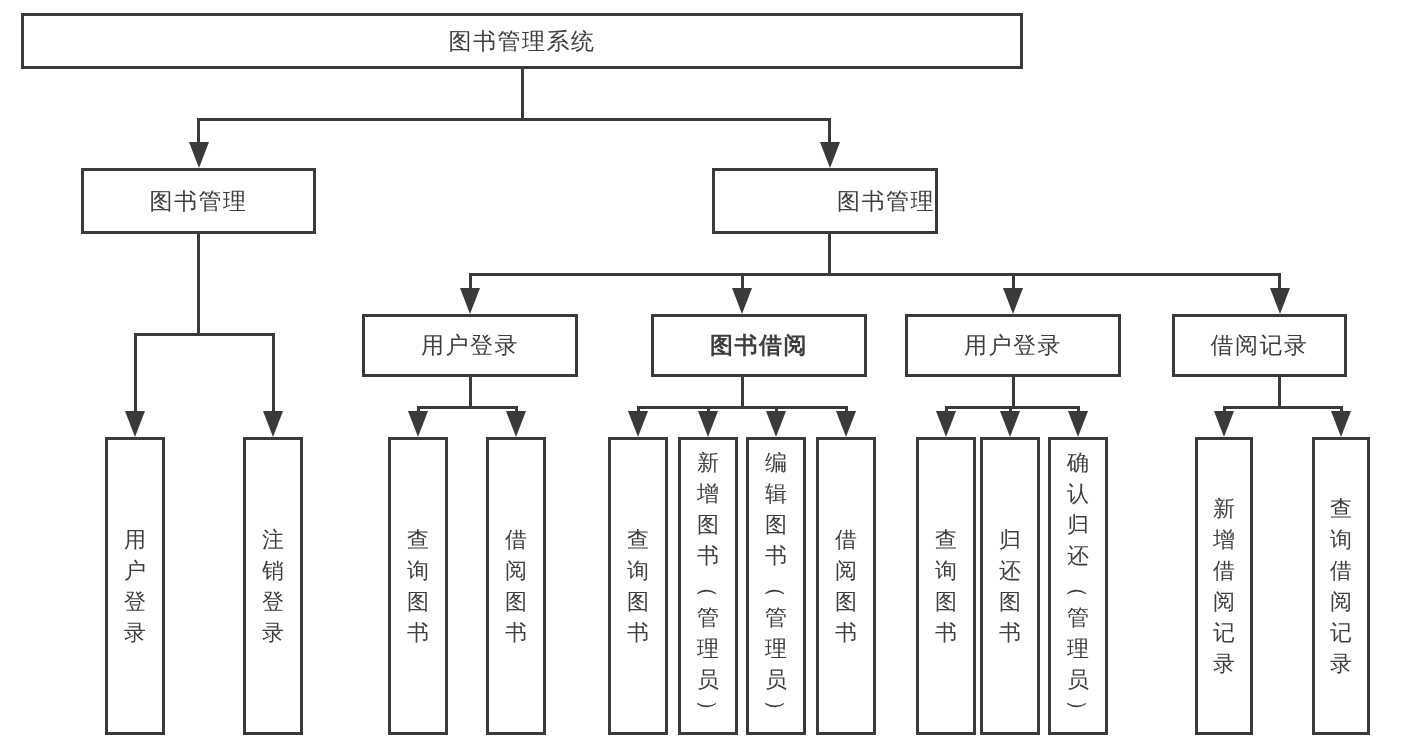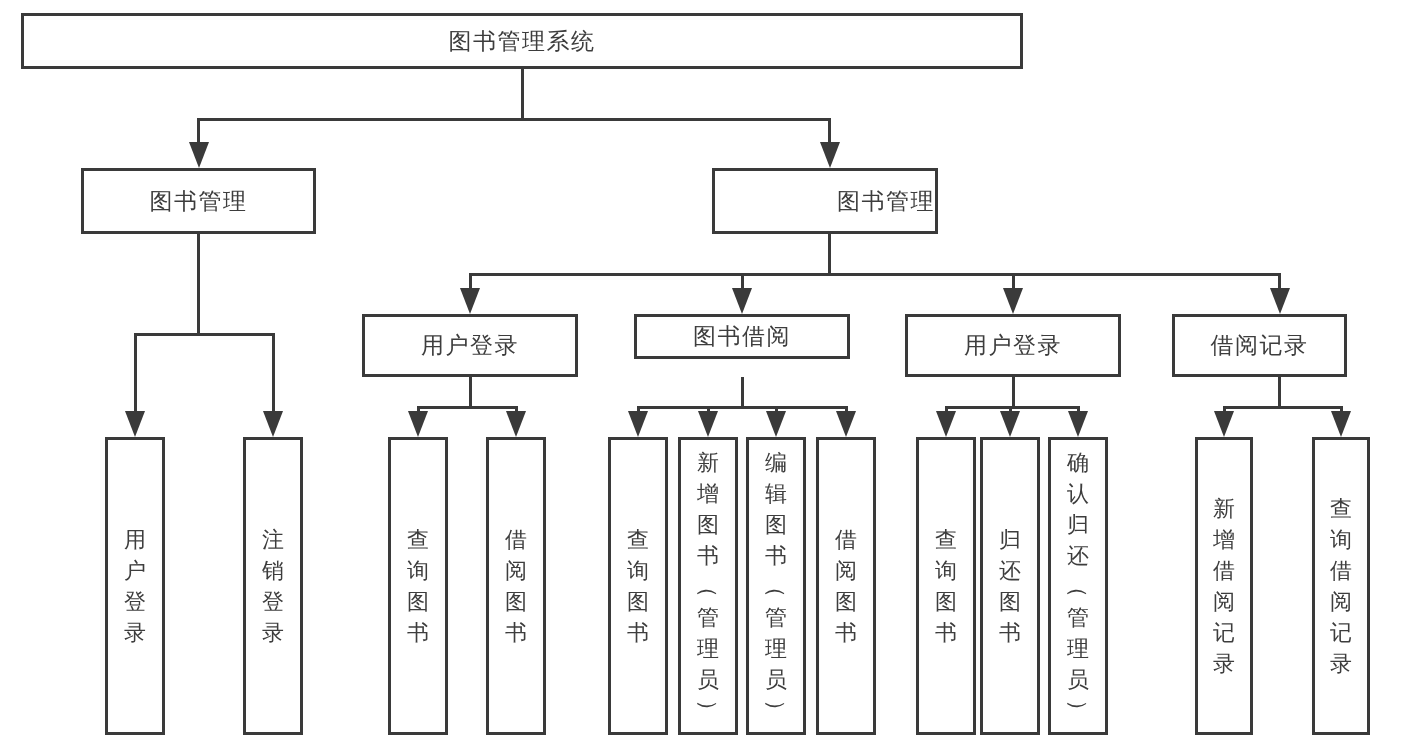--- a/index.html
+++ b/index.html
@@ -64,21 +64,21 @@
     </div>
     <div class="node h" style="left: 81px; top: 168px; width: 235px; height: 66px;">
       <span class="label">图书管理</span>
     </div>
     <div class="node h" style="left: 712px; top: 168px; width: 226px; height: 66px; justify-content: flex-end;">
       <span class="label">图书管理</span>
     </div>
     <div class="node h" style="left: 362px; top: 314px; width: 216px; height: 63px;">
       <span class="label">用户登录</span>
     </div>
-    <div class="node h" style="left: 634px; top: 314px; width: 216px; height: 45px;">
+    <div class="node h" style="left: 651px; top: 314px; width: 216px; height: 63px; font-weight: bold;">
       <span class="label">图书借阅</span>
     </div>
     <div class="node h" style="left: 905px; top: 314px; width: 216px; height: 63px;">
       <span class="label">用户登录</span>
     </div>
     <div class="node h" style="left: 1172px; top: 314px; width: 175px; height: 63px;">
       <span class="label">借阅记录</span>
     </div>
     <div class="node v" style="left: 105px; top: 437px; width: 60px; height: 298px;">
       <span class="label">

